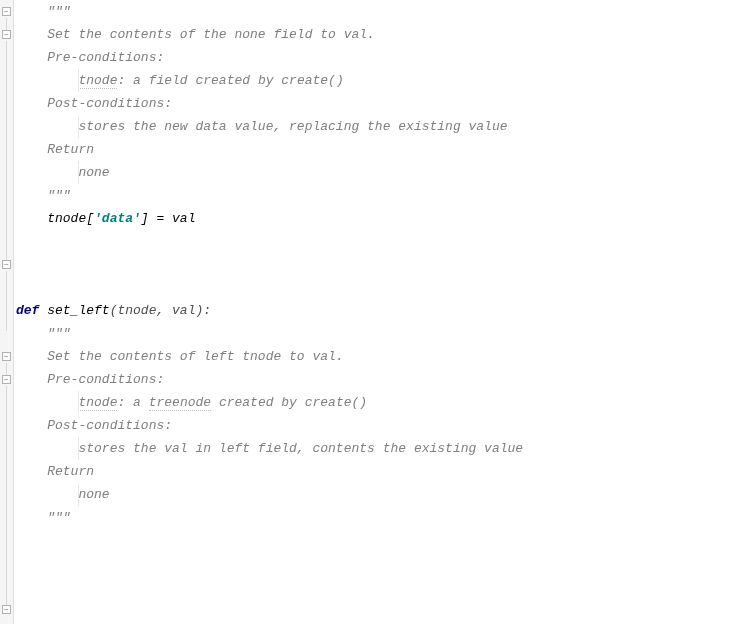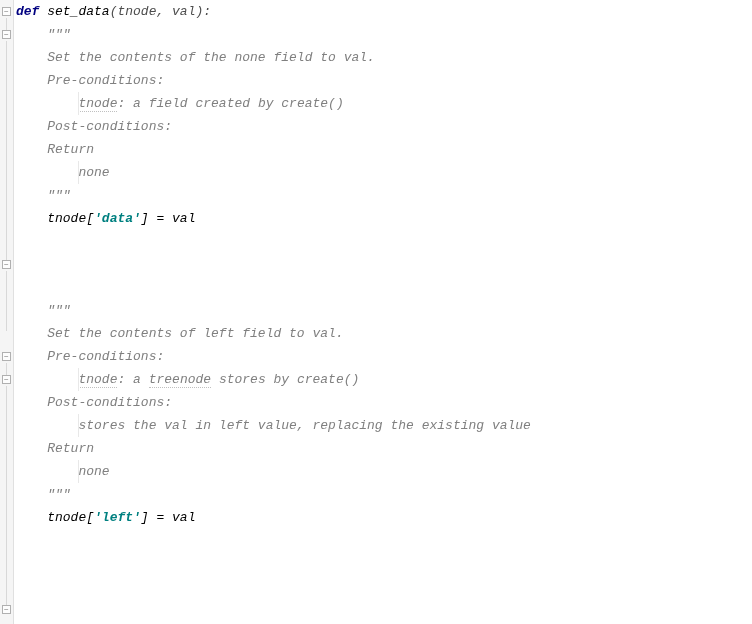--- a/index.html
+++ b/index.html
@@ -89,39 +89,39 @@
 
   <div class="fold-marker" style="top:352px;">−</div>
   <div class="fold-line" style="top:363px;height:14px;"></div>
   <div class="fold-marker" style="top:375px;">−</div>
   <div class="fold-line" style="top:386px;height:221px;"></div>
   <div class="fold-marker" style="top:605px;">−</div>
 </div>
 
 <div class="code-area">
 
-  <div class="line"><span class="kw">def </span><span class="fn">set_data</span><span class="param">(tnode, val):</span></div>
   <div class="line">    <span class="docq">"""</span></div>
   <div class="line">    <span class="doc">Set the contents of the none field to val.</span></div>
   <div class="line">    <span class="doc">Pre-conditions:</span></div>
   <div class="line"><span class="indent-guide" style="left:62px;"></span>    <span class="doc">    </span><span class="doc underline">tnode</span><span class="doc">: a field created by create()</span></div>
   <div class="line">    <span class="doc">Post-conditions:</span></div>
+  <div class="line"><span class="indent-guide" style="left:62px;"></span>    <span class="doc">    stores the new data value, replacing the existing value</span></div>
   <div class="line">    <span class="doc">Return</span></div>
   <div class="line"><span class="indent-guide" style="left:62px;"></span>    <span class="doc">    none</span></div>
   <div class="line">    <span class="docq">"""</span></div>
   <div class="line">    <span class="plain">tnode[</span><span class="str">'data'</span><span class="plain">] = val</span></div>
 
   <div class="spacer"></div>
   <div class="spacer"></div>
   <div class="spacer"></div>
 
+  <div class="line"><span class="kw">def </span><span class="fn">set_left</span><span class="param">(tnode, val):</span></div>
   <div class="line">    <span class="docq">"""</span></div>
-  <div class="line">    <span class="doc">Set the contents of left field to val.</span></div>
+  <div class="line">    <span class="doc">Set the contents of left tnode to val.</span></div>
   <div class="line">    <span class="doc">Pre-conditions:</span></div>
-  <div class="line"><span class="indent-guide" style="left:62px;"></span>    <span class="doc">    </span><span class="doc underline">tnode</span><span class="doc">: a </span><span class="doc underline">treenode</span><span class="doc"> stores by create()</span></div>
+  <div class="line"><span class="indent-guide" style="left:62px;"></span>    <span class="doc">    </span><span class="doc underline">tnode</span><span class="doc">: a </span><span class="doc underline">treenode</span><span class="doc"> created by create()</span></div>
   <div class="line">    <span class="doc">Post-conditions:</span></div>
-  <div class="line"><span class="indent-guide" style="left:62px;"></span>    <span class="doc">    stores the val in left value, replacing the existing value</span></div>
+  <div class="line"><span class="indent-guide" style="left:62px;"></span>    <span class="doc">    stores the val in left field, contents the existing value</span></div>
   <div class="line">    <span class="doc">Return</span></div>
   <div class="line"><span class="indent-guide" style="left:62px;"></span>    <span class="doc">    none</span></div>
   <div class="line">    <span class="docq">"""</span></div>
-  <div class="line">    <span class="plain">tnode[</span><span class="str">'left'</span><span class="plain">] = val</span></div>
 
 </div>
 
 </body></html>

